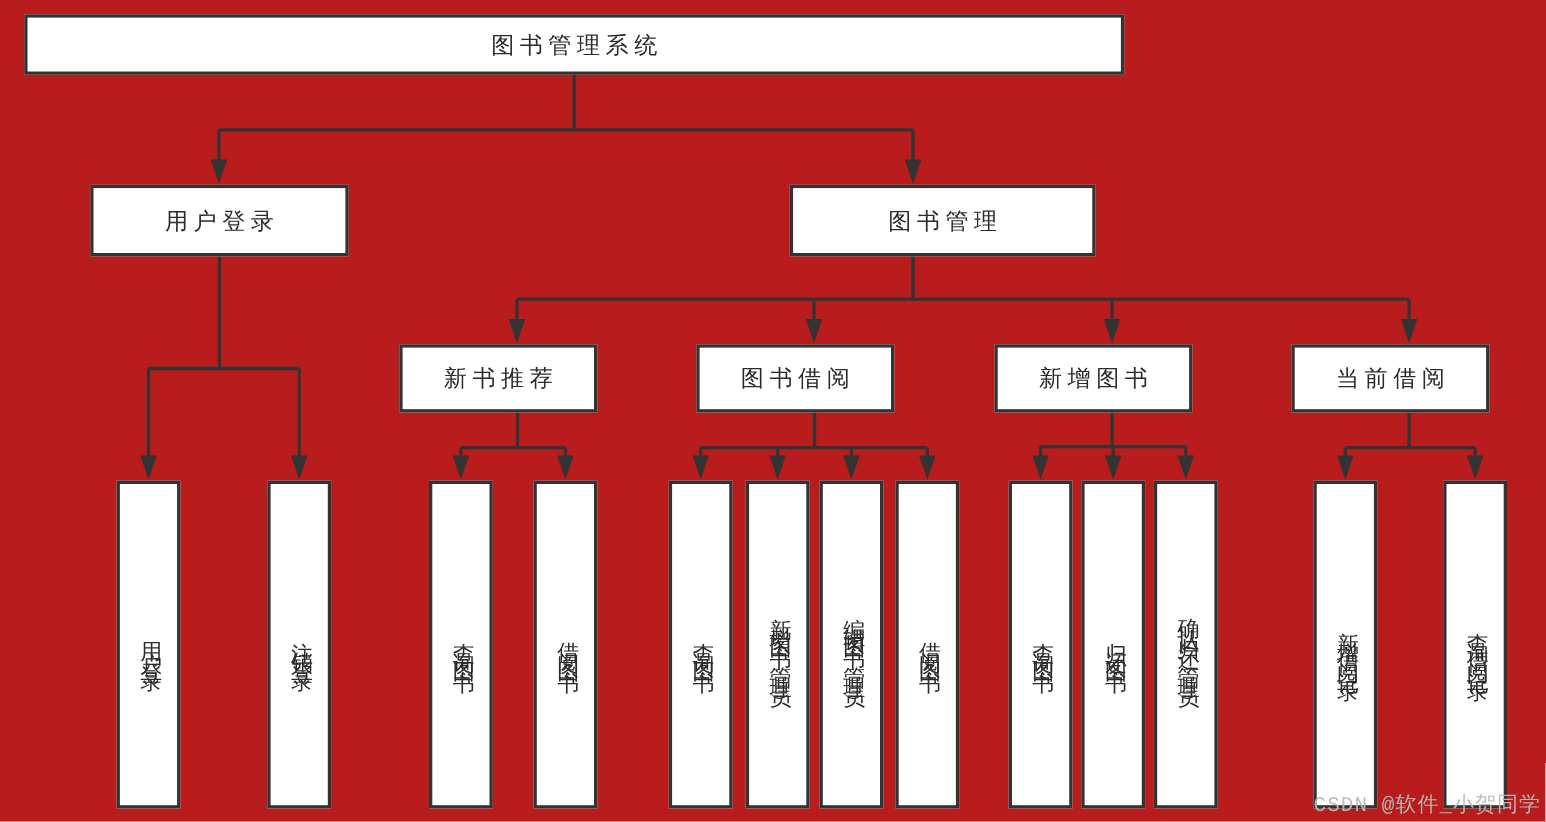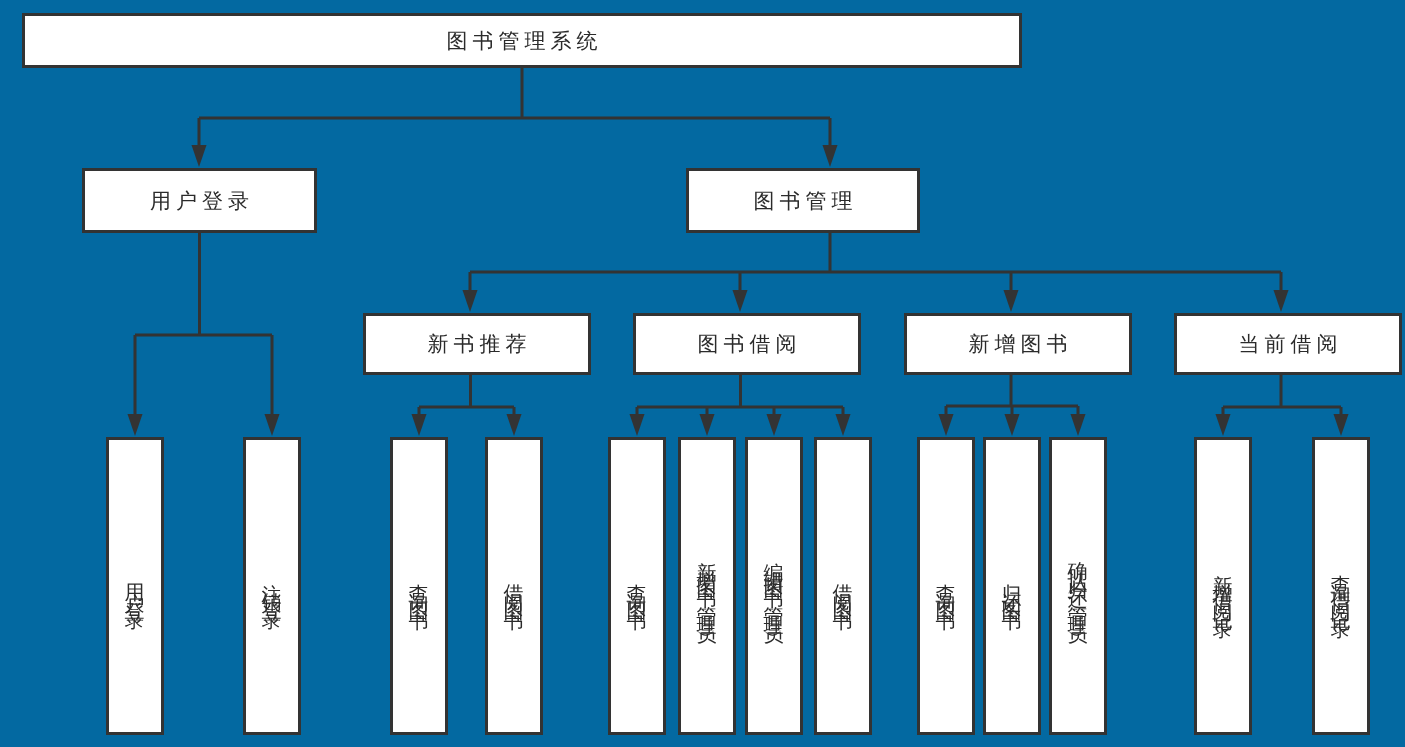--- a/index.html
+++ b/index.html
@@ -1,21 +1,21 @@
 <!DOCTYPE html>
 <html><head>
 <meta charset="utf-8">
 <style>
   html, body { margin: 0; padding: 0; background: #ffffff; }
   #canvas {
     position: relative;
     width: 1405px;
     height: 747px;
-    background: #0369a1;
-    font-family: Liberation Serif, serif;
+    background: #b91c1c;
+    font-family: Liberation Mono, monospace;
     overflow: hidden;
   }
   #connectors {
     position: absolute;
     left: 0; top: 0;
     width: 1405px; height: 747px;
     pointer-events: none;
   }
   .cl { fill: none; stroke: #333333; stroke-width: 3; }
   .ah { fill: #333333; stroke: none; }
@@ -31,21 +31,21 @@
   }
   .hlabel {
     font-size: 21px;
     letter-spacing: 5px;
     text-indent: 5px;
     white-space: nowrap;
     color: #2b2b2b;
   }
   .root  { left: 22px;  top: 13px;  width: 1000px; height: 55px; }
   .lvl1  { top: 168px; height: 65px; width: 235px; }
-  .lvl2  { top: 313px; height: 62px; width: 228px; }
+  .lvl2  { top: 313px; height: 62px; width: 180px; }
   .leaf  { top: 437px; height: 298px; width: 58px; }
   .vtext {
     writing-mode: vertical-lr;
     text-orientation: mixed;
     font-size: 20px;
     letter-spacing: 9px;
     line-height: 1;
     color: #2b2b2b;
     white-space: nowrap;
   }
@@ -108,21 +108,21 @@
     </g>
   </svg>
 
   <div class="node root">
     <span class="hlabel">图书管理系统</span>
   </div>
 
   <div class="node lvl1" style="left:82px">
     <span class="hlabel">用户登录</span>
   </div>
-  <div class="node lvl1" style="left:686px; width:234px">
+  <div class="node lvl1" style="left:718px; width:278px">
     <span class="hlabel">图书管理</span>
   </div>
 
   <div class="node lvl2" style="left:363px">
     <span class="hlabel">新书推荐</span>
   </div>
   <div class="node lvl2" style="left:633px">
     <span class="hlabel">图书借阅</span>
   </div>
   <div class="node lvl2" style="left:904px">
@@ -169,14 +169,15 @@
     <span class="vtext">确认归还（管理员）</span>
   </div>
 
   <div class="node leaf" style="left:1194px">
     <span class="vtext">新增借阅记录</span>
   </div>
   <div class="node leaf" style="left:1312px">
     <span class="vtext">查询借阅记录</span>
   </div>
 
+  <div id="watermark">CSDN @软件_小贺同学</div>
 
 </div>
 
 </body></html>

